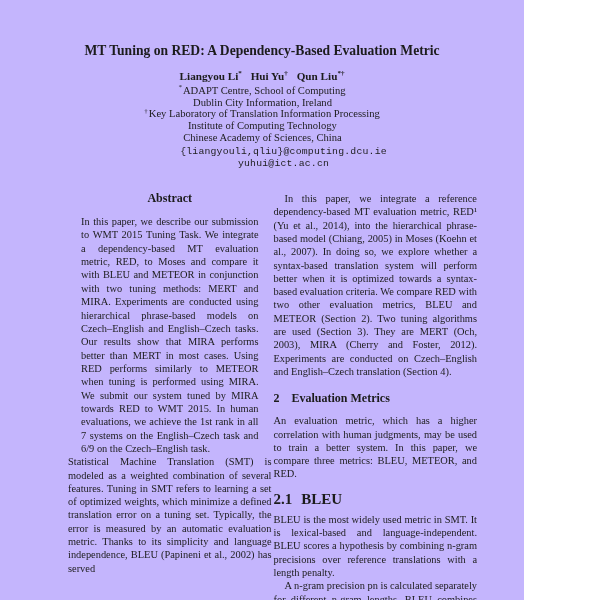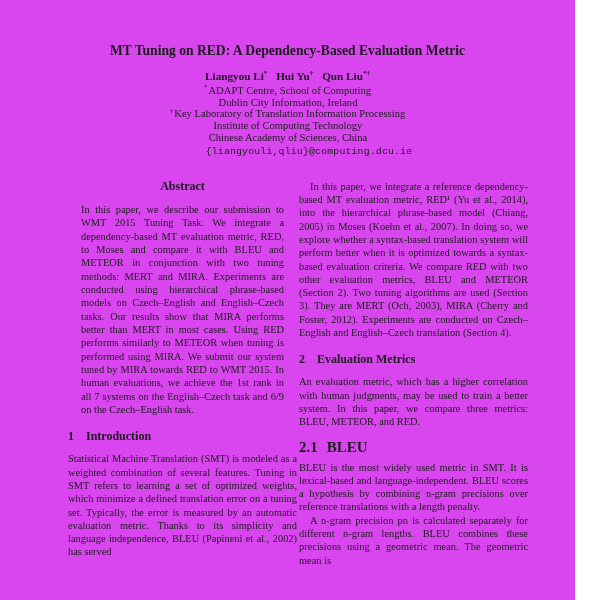--- a/index.html
+++ b/index.html
@@ -9,23 +9,23 @@
   }
   body {
     width: 600px;
     height: 600px;
     overflow: hidden;
     font-family: "Liberation Serif", serif;
     color: #1c1c1c;
   }
   .page {
     position: relative;
-    width: 575px;
+    width: 524px;
     height: 600px;
-    background: #d946ef;
+    background: #c4b5fd;
   }
   
   .paper-header {
     text-align: center;
     padding-top: 43px;
   }
   .paper-title {
     margin: 0;
     font-size: 13.6px;
     font-weight: bold;
@@ -116,30 +116,30 @@
     <div class="affiliations">
       <div class="affiliation-line"><sup>*</sup><span>ADAPT Centre, School of Computing</span></div>
       <div class="affiliation-line"><sup></sup><span>Dublin City Information, Ireland</span></div>
       <div class="affiliation-line"><sup>†</sup><span>Key Laboratory of Translation Information Processing</span></div>
       <div class="affiliation-line"><sup></sup><span>Institute of Computing Technology</span></div>
       <div class="affiliation-line"><sup></sup><span>Chinese Academy of Sciences, China</span></div>
     </div>
 
     <div class="emails">
       <div>{liangyouli,qliu}@computing.dcu.ie</div>
+      <div>yuhui@ict.ac.cn</div>
     </div>
   </header>
 
   <main class="columns">
 
     <section class="col">
       <h2 class="abstract-heading">Abstract</h2>
       <p class="abstract-text">In this paper, we describe our submission to WMT 2015 Tuning Task. We integrate a dependency-based MT evaluation metric, RED, to Moses and compare it with BLEU and METEOR in conjunction with two tuning methods: MERT and MIRA. Experiments are conducted using hierarchical phrase-based models on Czech–English and English–Czech tasks. Our results show that MIRA performs better than MERT in most cases. Using RED performs similarly to METEOR when tuning is performed using MIRA. We submit our system tuned by MIRA towards RED to WMT 2015. In human evaluations, we achieve the 1st rank in all 7 systems on the English–Czech task and 6/9 on the Czech–English task.</p>
 
-      <h2 class="section-heading"><span class="sec-num">1</span><span>Introduction</span></h2>
       <p class="body-text">Statistical Machine Translation (SMT) is modeled as a weighted combination of several features. Tuning in SMT refers to learning a set of optimized weights, which minimize a defined translation error on a tuning set. Typically, the error is measured by an automatic evaluation metric. Thanks to its simplicity and language independence, BLEU (Papineni et al., 2002) has served</p>
     </section>
 
     <section class="col">
       <p class="body-text indent-first">In this paper, we integrate a reference dependency-based MT evaluation metric, RED¹ (Yu et al., 2014), into the hierarchical phrase-based model (Chiang, 2005) in Moses (Koehn et al., 2007). In doing so, we explore whether a syntax-based translation system will perform better when it is optimized towards a syntax-based evaluation criteria. We compare RED with two other evaluation metrics, BLEU and METEOR (Section 2). Two tuning algorithms are used (Section 3). They are MERT (Och, 2003), MIRA (Cherry and Foster, 2012). Experiments are conducted on Czech–English and English–Czech translation (Section 4).</p>
 
       <h2 class="section-heading"><span class="sec-num">2</span><span>Evaluation Metrics</span></h2>
       <p class="body-text">An evaluation metric, which has a higher correlation with human judgments, may be used to train a better system. In this paper, we compare three metrics: BLEU, METEOR, and RED.</p>
 
       <h3 class="subsection-heading"><span class="subsec-num">2.1</span><span>BLEU</span></h3>

